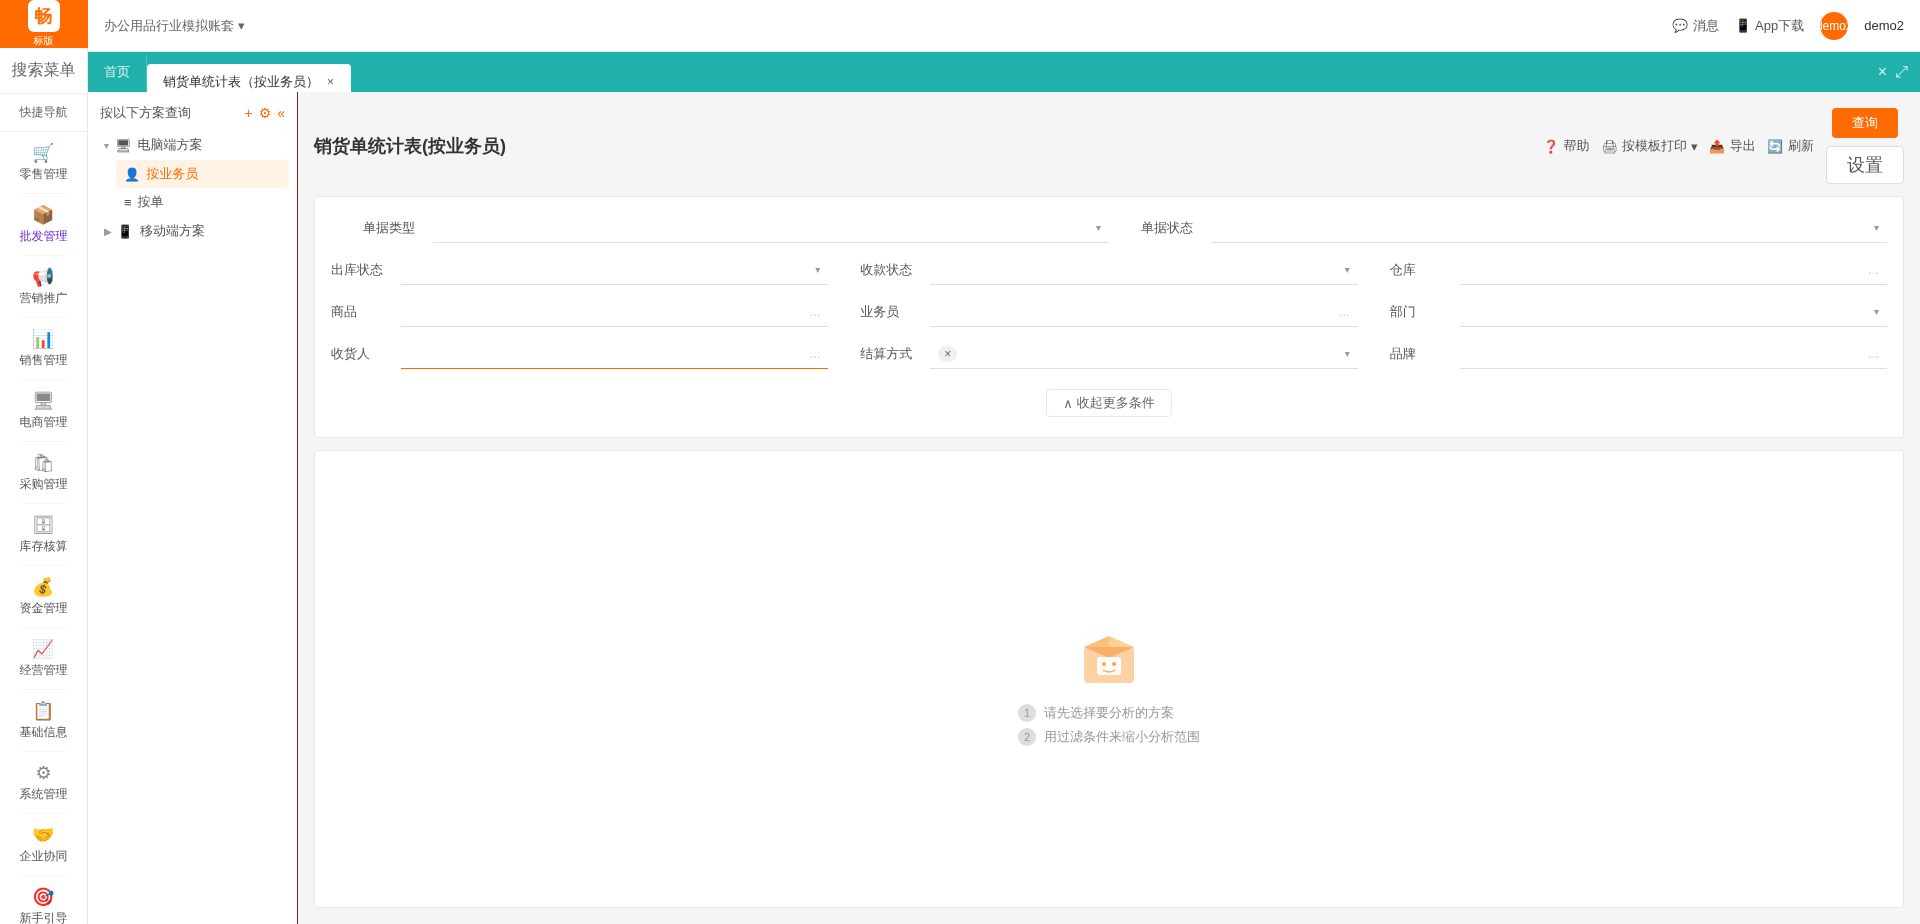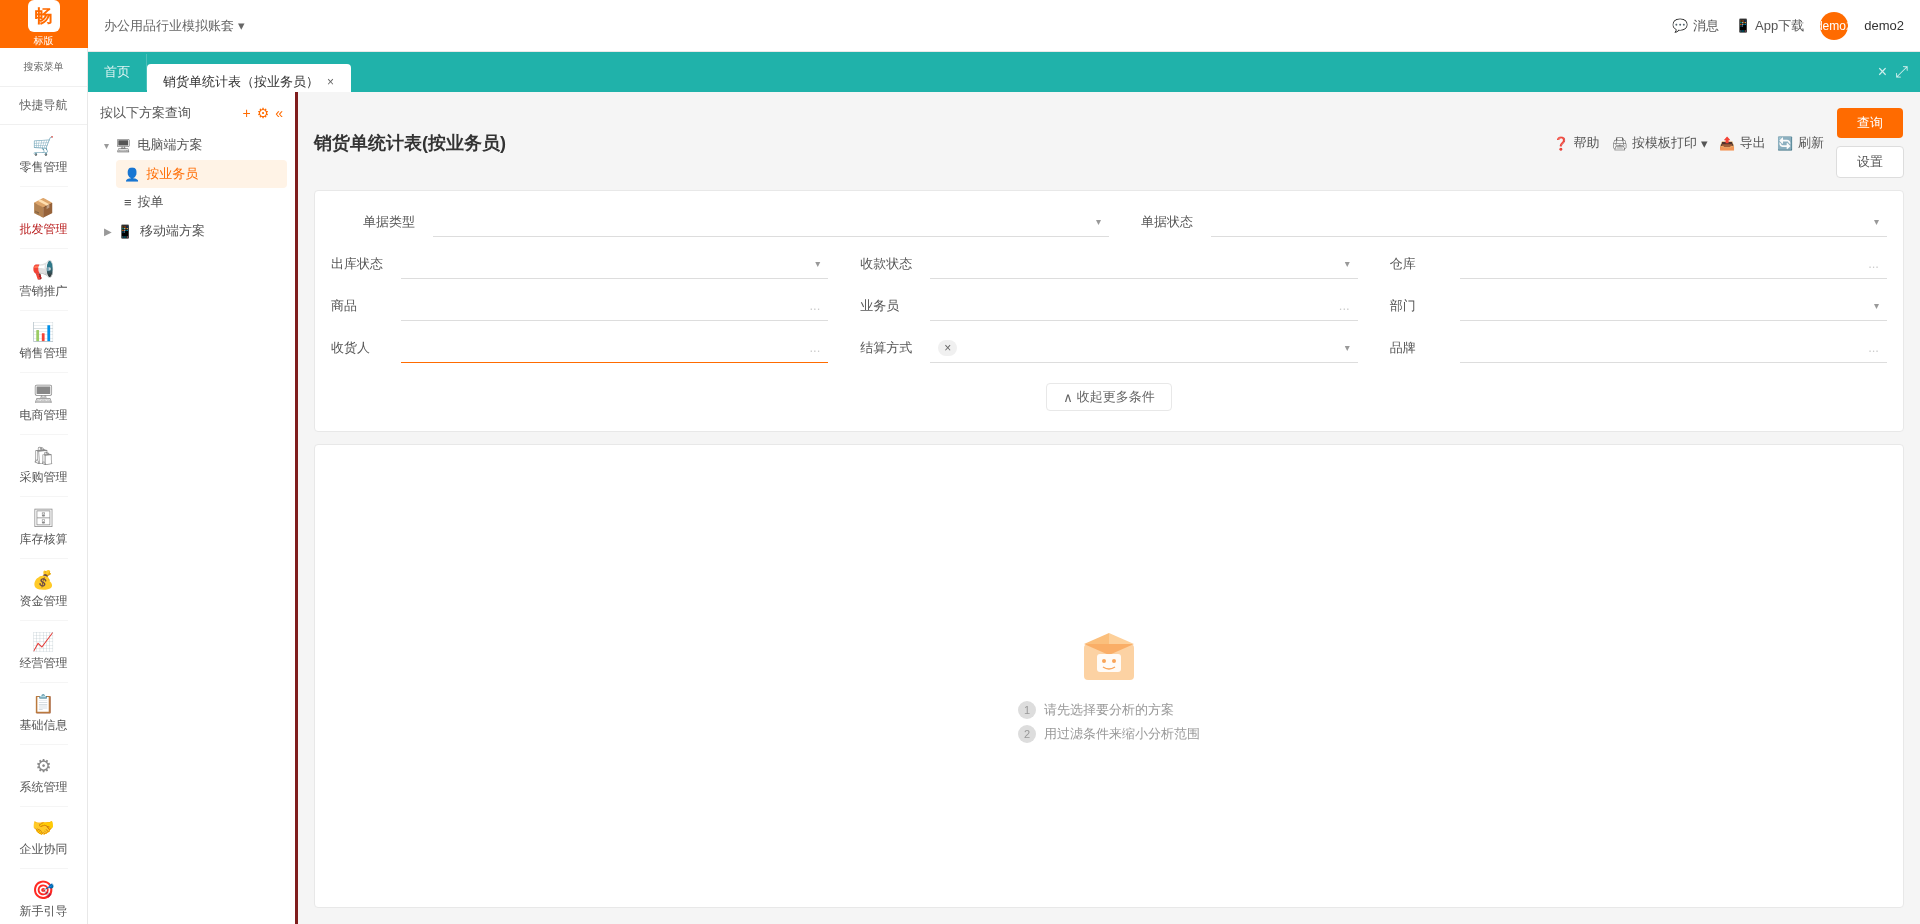--- a/index.html
+++ b/index.html
@@ -5,27 +5,27 @@
     * { box-sizing: border-box; margin: 0; padding: 0; }
     body { font-family: 'Microsoft YaHei', Arial, sans-serif; font-size: 13px; background: #f5f5f5; color: #333; display: flex; height: 924px; overflow: hidden; }
 
     
     .sidebar { width: 88px; background: #fff; display: flex; flex-direction: column; align-items: center; border-right: 1px solid #e8e8e8; z-index: 10; }
     .sidebar-logo { width: 88px; height: 56px; background: #ff6b00; display: flex; flex-direction: column; align-items: center; justify-content: center; cursor: pointer; }
     .sidebar-logo .logo-icon { width: 32px; height: 32px; background: #fff; border-radius: 6px; display: flex; align-items: center; justify-content: center; }
     .sidebar-logo .logo-icon span { font-size: 18px; color: #ff6b00; font-weight: bold; }
     .sidebar-logo .logo-text { color: #fff; font-size: 10px; margin-top: 2px; }
     .sidebar-search { padding: 8px 0; width: 100%; text-align: center; border-bottom: 1px solid #f0f0f0; }
-    .sidebar-search span { font-size: 10px; color: #666; cursor: pointer; display: block; padding: 4px 0; }
+    .sidebar-search span { font-size: 16px; color: #666; cursor: pointer; display: block; padding: 4px 0; }
     .sidebar-nav { width: 100%; border-bottom: 1px solid #f0f0f0; padding: 4px 0; }
     .sidebar-nav span { font-size: 12px; color: #666; cursor: pointer; display: block; text-align: center; padding: 6px 0; }
     .sidebar-item { width: 100%; text-align: center; padding: 10px 0; cursor: pointer; border-bottom: 1px solid #f5f5f5; }
     .sidebar-item .item-label { font-size: 12px; color: #555; margin-top: 2px; }
     .sidebar-item .item-icon { font-size: 18px; color: #888; }
-    .sidebar-item.active .item-label { color: #b91c1c; }
+    .sidebar-item.active .item-label { color: #6d28d9; }
     .sidebar-item.active .item-icon { color: #ff6b00; }
 
     
     .main { flex: 1; display: flex; flex-direction: column; overflow: hidden; }
 
     
     .topbar { height: 52px; background: #fff; border-bottom: 1px solid #e8e8e8; display: flex; align-items: center; padding: 0 16px; gap: 12px; }
     .topbar-breadcrumb { font-size: 13px; color: #666; flex: 1; display: flex; align-items: center; gap: 4px; }
     .topbar-actions { display: flex; align-items: center; gap: 16px; }
     .topbar-btn { display: flex; align-items: center; gap: 4px; font-size: 13px; color: #555; cursor: pointer; }
@@ -39,21 +39,21 @@
     .tab .close-btn { font-size: 12px; color: #999; cursor: pointer; }
     .tab.active .close-btn { color: #666; }
     .tabs-spacer { flex: 1; }
     .tabs-window-btns { display: flex; align-items: center; gap: 8px; padding-right: 12px; }
     .tabs-window-btns span { font-size: 16px; color: rgba(255,255,255,0.8); cursor: pointer; }
 
     
     .content { flex: 1; display: flex; overflow: hidden; background: #f5f5f5; }
 
     
-    .left-panel { width: 210px; background: #fff; border-right: 3px solid #7f1d1d; padding: 12px 0; overflow-y: auto; }
+    .left-panel { width: 210px; background: #fff; border-right: 1px solid #7f1d1d; padding: 12px 0; overflow-y: auto; }
     .left-panel-header { display: flex; align-items: center; justify-content: space-between; padding: 0 12px 8px; }
     .left-panel-header .title { font-size: 13px; color: #555; font-weight: 500; }
     .left-panel-header .icons { display: flex; gap: 6px; }
     .left-panel-header .icons span { color: #ff6b00; cursor: pointer; font-size: 14px; }
     .tree-group { padding: 0 8px; }
     .tree-item { display: flex; align-items: center; gap: 6px; padding: 6px 8px; cursor: pointer; border-radius: 4px; font-size: 13px; color: #555; }
     .tree-item.active { color: #ff6b00; }
     .tree-item .arrow { color: #999; font-size: 10px; }
     .tree-child { padding-left: 20px; }
     .tree-child .tree-item { padding: 5px 8px; }
@@ -61,21 +61,21 @@
 
     
     .right-panel { flex: 1; padding: 16px; overflow-y: auto; display: flex; flex-direction: column; gap: 12px; }
 
     
     .page-title-row { display: flex; align-items: center; justify-content: space-between; }
     .page-title { font-size: 18px; font-weight: 600; color: #333; }
     .page-actions { display: flex; align-items: center; gap: 12px; }
     .page-action-btn { display: flex; align-items: center; gap: 4px; font-size: 13px; color: #555; cursor: pointer; }
     .btn-query { background: #ff6b00; color: #fff; border: none; border-radius: 4px; padding: 6px 20px; font-size: 13px; cursor: pointer; }
-    .btn-settings { background: #fff; color: #555; border: 1px solid #ddd; border-radius: 4px; padding: 6px 20px; font-size: 13px; cursor: pointer; margin-top: 4px; }
+    .btn-settings { background: #fff; color: #555; border: 1px solid #ddd; border-radius: 4px; padding: 6px 20px; font-size: 18px; cursor: pointer; margin-top: 4px; }
 
     
     .filter-card { background: #fff; border-radius: 4px; padding: 16px; border: 1px solid #e8e8e8; }
     .filter-row { display: flex; align-items: center; gap: 0; margin-bottom: 12px; }
     .filter-row:last-child { margin-bottom: 0; }
     .filter-item { display: flex; align-items: center; flex: 1; min-width: 0; }
     .filter-label { width: 70px; font-size: 13px; color: #555; flex-shrink: 0; }
     .filter-input { flex: 1; height: 30px; border: none; border-bottom: 1px solid #ddd; padding: 0 8px; font-size: 13px; color: #333; outline: none; background: transparent; display: flex; align-items: center; justify-content: space-between; cursor: pointer; }
     .filter-input.active-orange { border-bottom-color: #ff6b00; }
     .filter-input .dropdown-icon { color: #999; font-size: 10px; }

